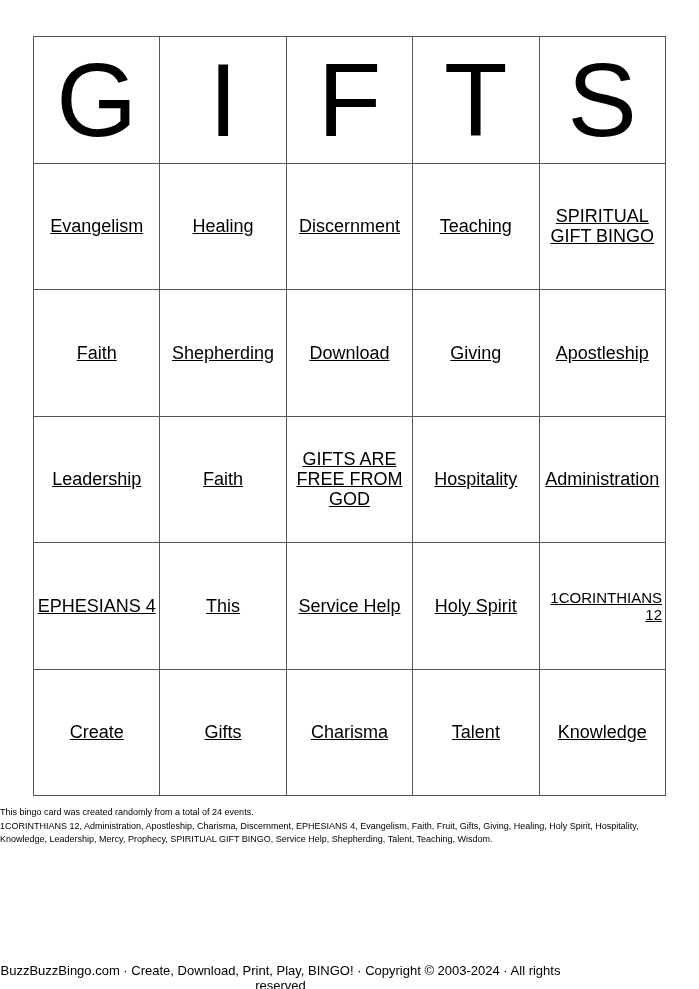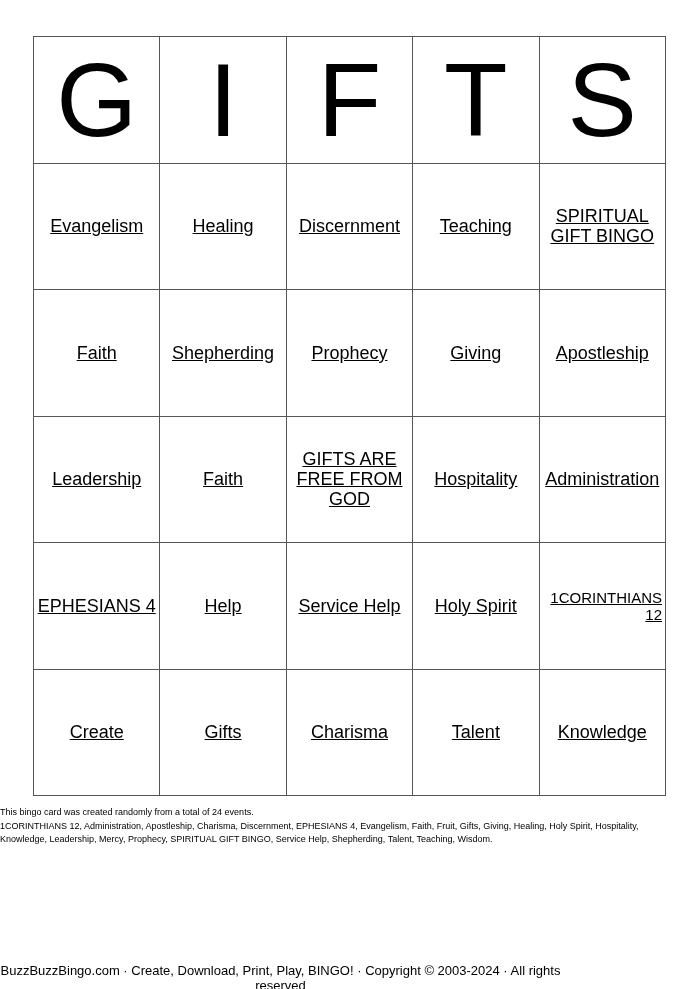--- a/index.html
+++ b/index.html
@@ -34,34 +34,34 @@
   <tr>
     <td>Evangelism</td>
     <td>Healing</td>
     <td>Discernment</td>
     <td>Teaching</td>
     <td>SPIRITUAL GIFT BINGO</td>
   </tr>
   <tr>
     <td>Faith</td>
     <td>Shepherding</td>
-    <td>Prophecy</td>
+    <td>Download</td>
     <td>Giving</td>
     <td>Apostleship</td>
   </tr>
   <tr>
     <td>Leadership</td>
     <td>Faith</td>
     <td>GIFTS ARE FREE FROM GOD</td>
     <td>Hospitality</td>
     <td>Administration</td>
   </tr>
   <tr>
     <td>EPHESIANS 4</td>
-    <td>Help</td>
+    <td>This</td>
     <td>Service Help</td>
     <td>Holy Spirit</td>
     <td class="small">1CORINTHIANS 12</td>
   </tr>
   <tr>
     <td>Create</td>
     <td>Gifts</td>
     <td>Charisma</td>
     <td>Talent</td>
     <td>Knowledge</td>

